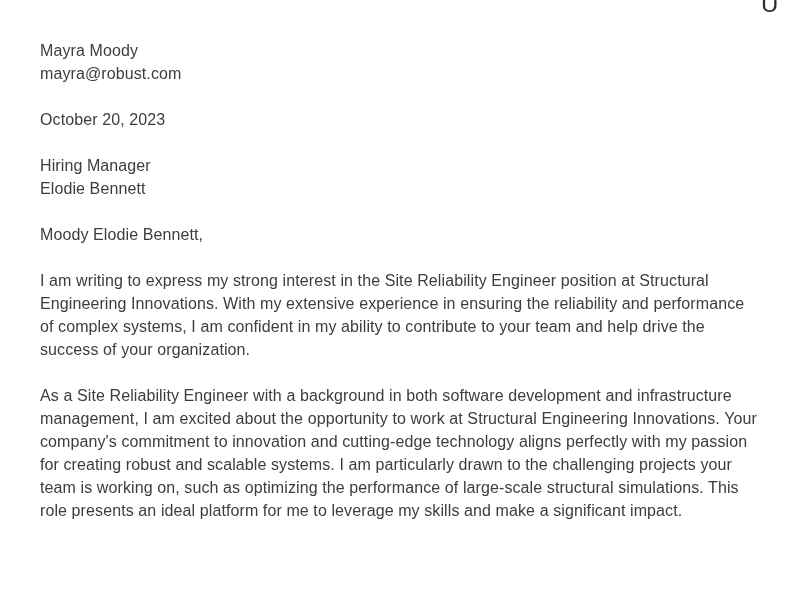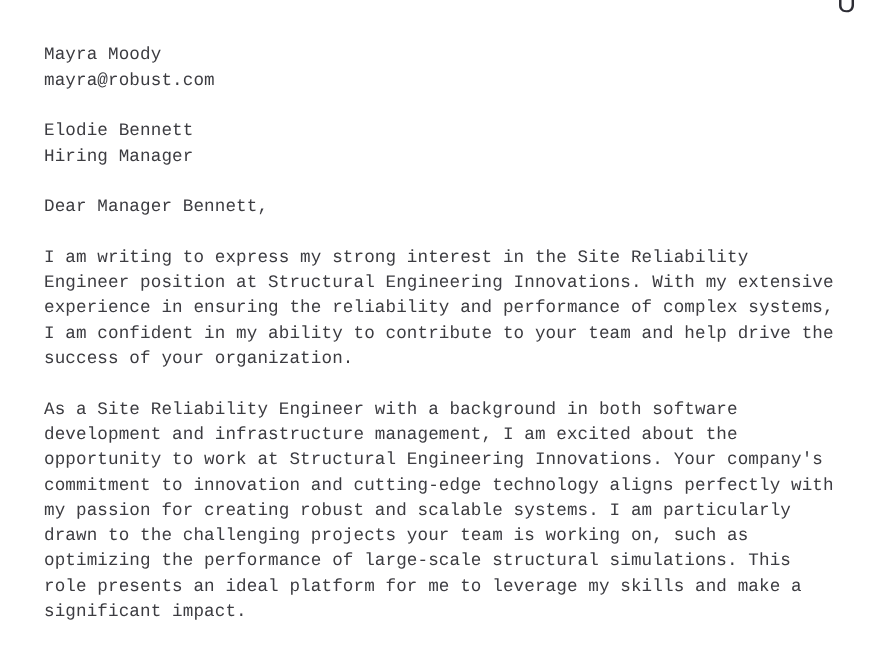--- a/index.html
+++ b/index.html
@@ -37,50 +37,49 @@
     top: 39px;
     left: 40px;
     width: 722px;
     font-size: 16px;
     line-height: 23px;
     letter-spacing: 0.1px;
     font-weight: 400;
   }
   .block {
     margin: 0 0 23px 0;      
-    font-family: Liberation Mono, monospace;
   }
   .block div {
     margin: 0;
   }
   p.para {
     margin: 0 0 23px 0;
-    font-family: Liberation Mono, monospace;
   }
 </style>
 </head>
 <body>
 
 <div class="page">
 
   <span class="partial-glyph">U</span>
 
   <div class="letter">
 
     <div class="block">
       <div>Mayra Moody</div>
       <div>mayra@robust.com</div>
     </div>
 
+    <div class="block">October 20, 2023</div>
 
     <div class="block">
+      <div>Hiring Manager</div>
       <div>Elodie Bennett</div>
-      <div>Hiring Manager</div>
     </div>
 
-    <div class="block">Dear Manager Bennett,</div>
+    <div class="block">Moody Elodie Bennett,</div>
 
     <p class="para">I am writing to express my strong interest in the Site Reliability Engineer position at Structural Engineering Innovations. With my extensive experience in ensuring the reliability and performance of complex systems, I am confident in my ability to contribute to your team and help drive the success of your organization.</p>
 
     <p class="para">As a Site Reliability Engineer with a background in both software development and infrastructure management, I am excited about the opportunity to work at Structural Engineering Innovations. Your company's commitment to innovation and cutting-edge technology aligns perfectly with my passion for creating robust and scalable systems. I am particularly drawn to the challenging projects your team is working on, such as optimizing the performance of large-scale structural simulations. This role presents an ideal platform for me to leverage my skills and make a significant impact.</p>
 
   </div>
 </div>
 
 </body></html>

